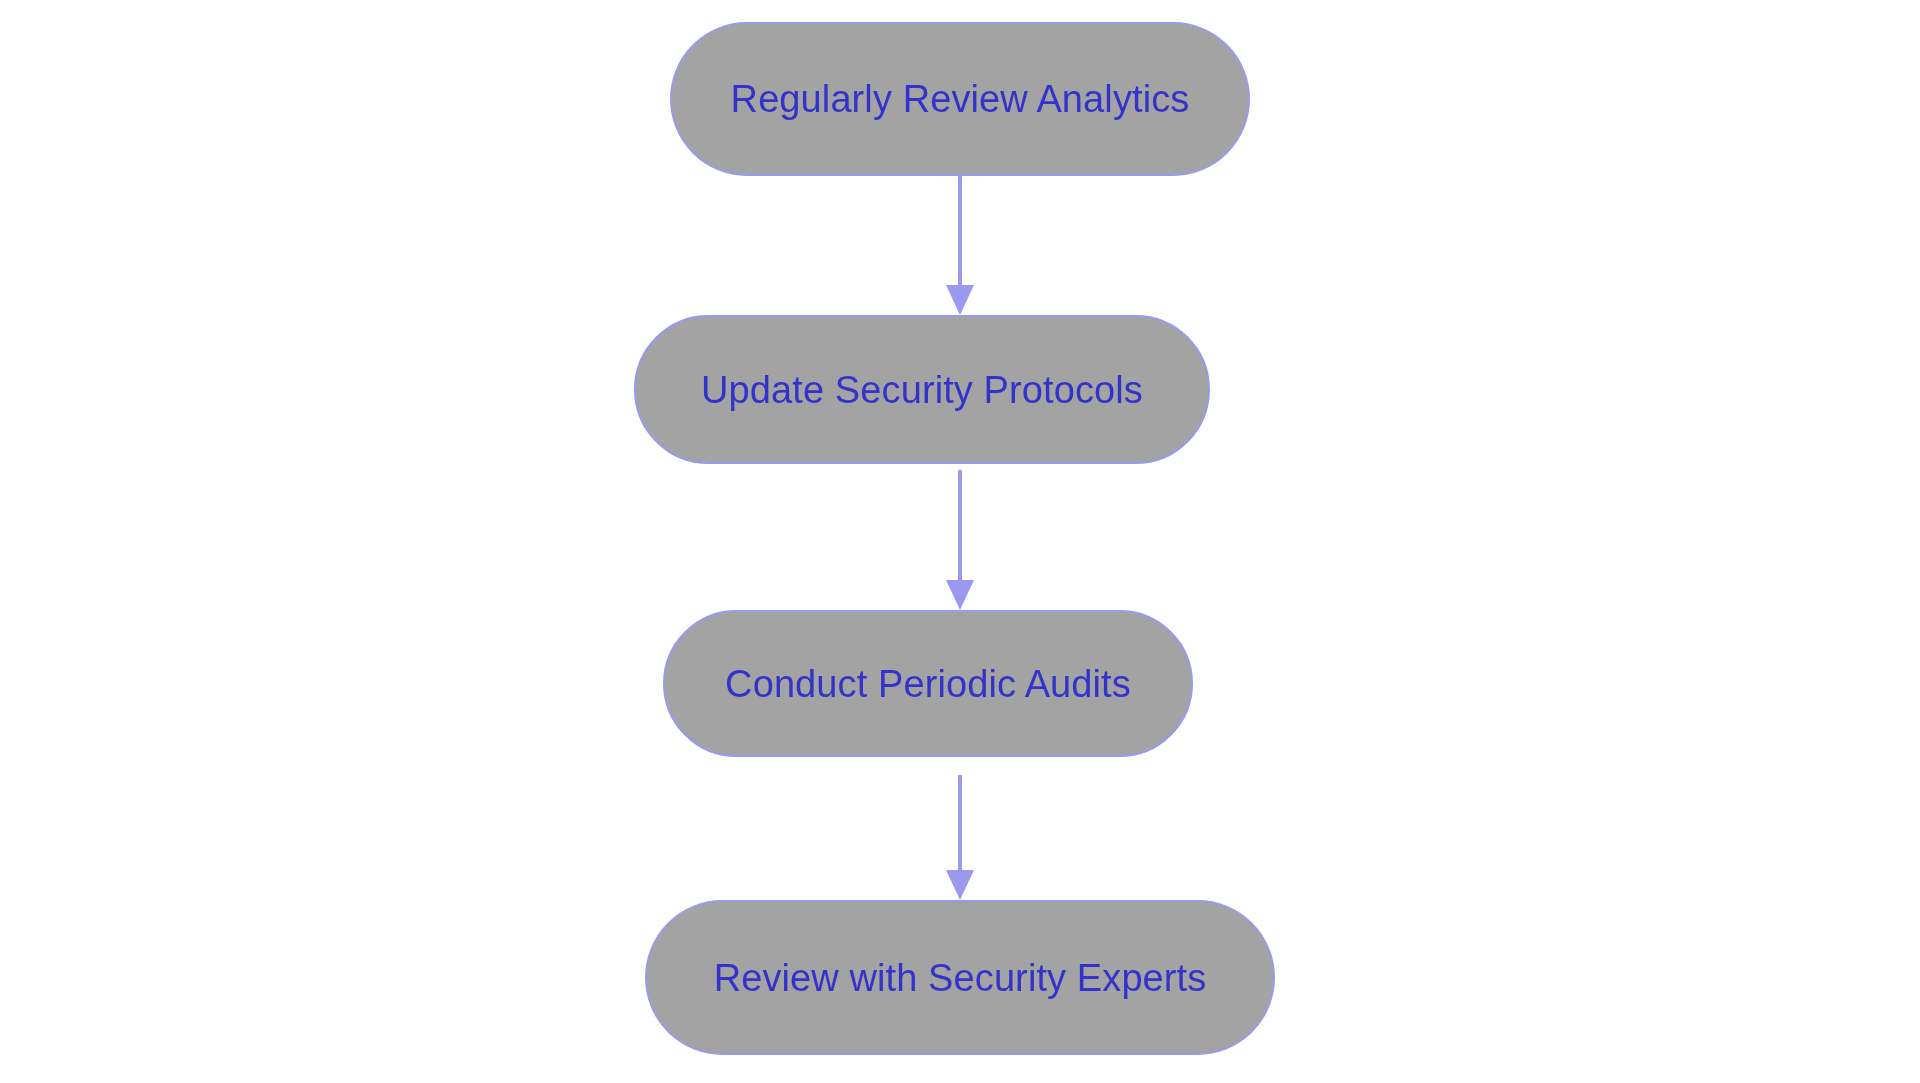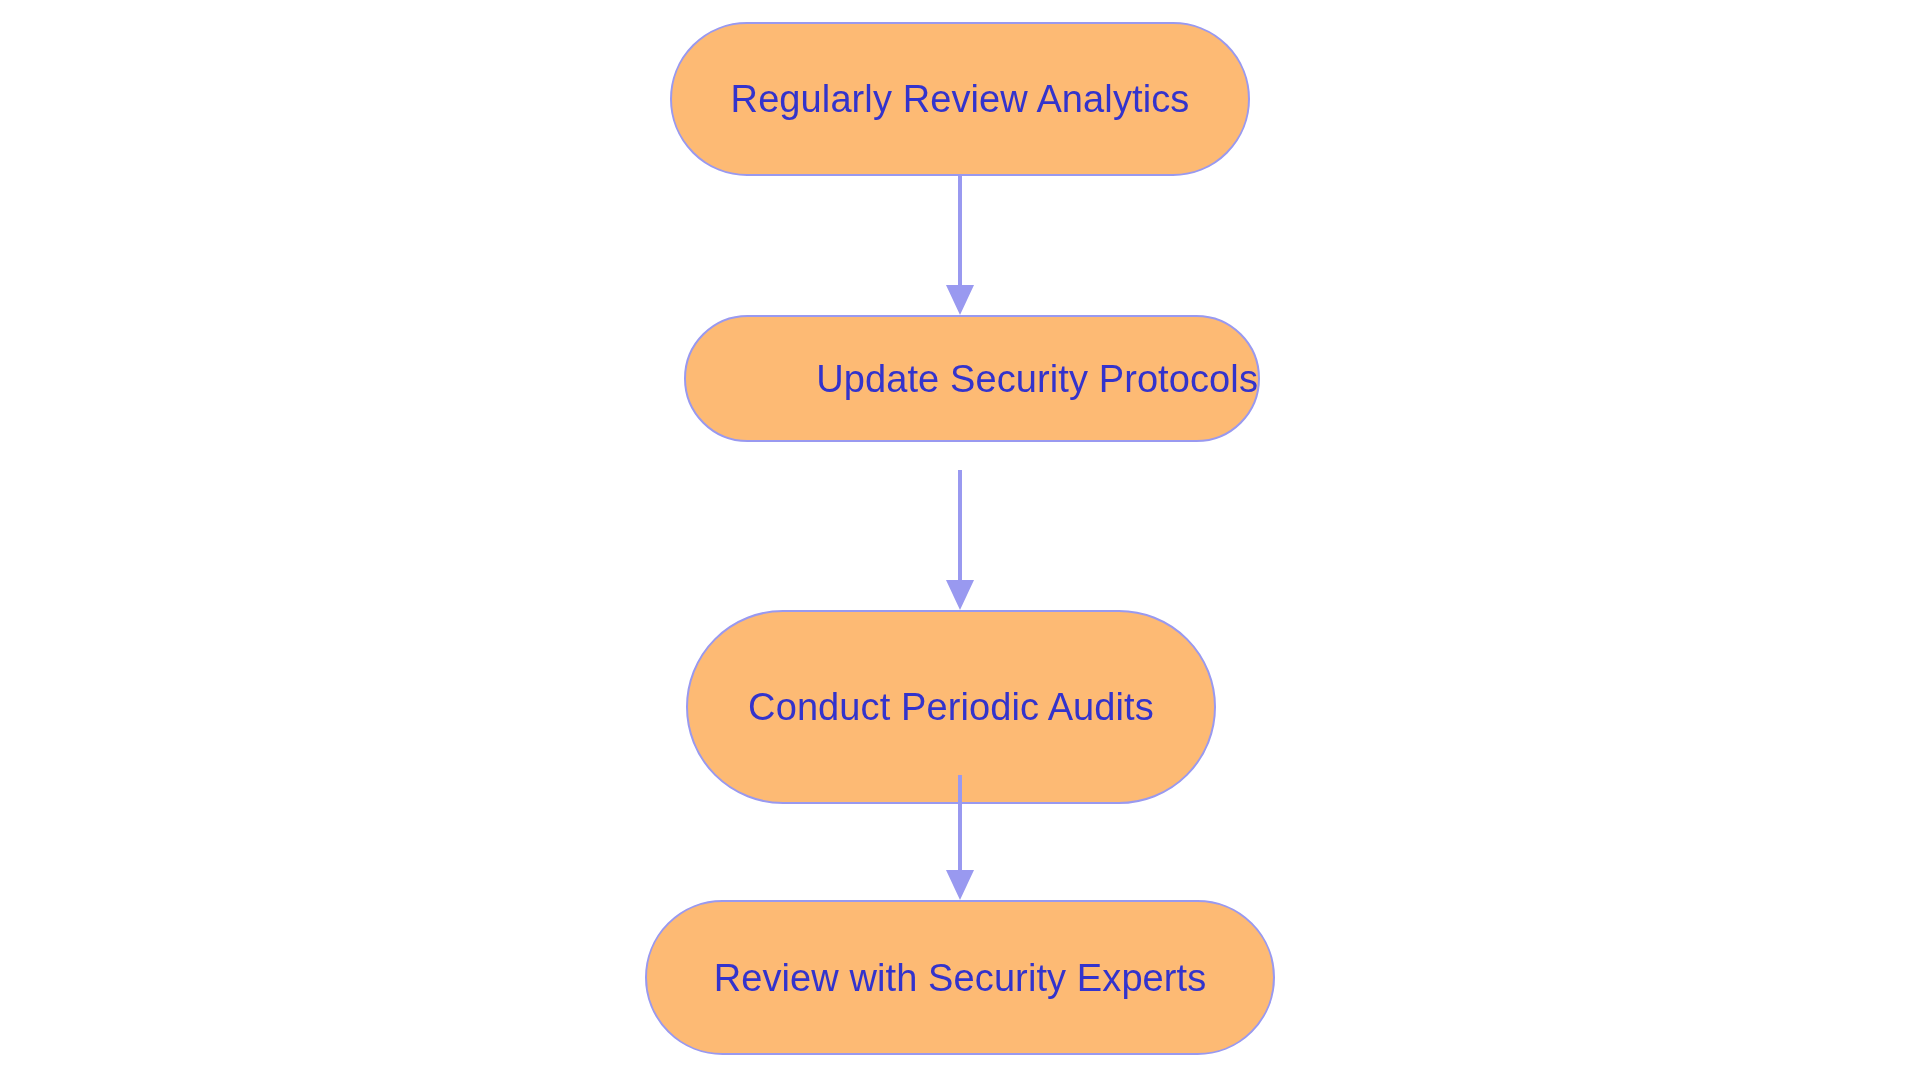--- a/index.html
+++ b/index.html
@@ -22,38 +22,38 @@
     background: #ffffff;
   }
 
   
   .node {
     position: absolute;
     box-sizing: border-box;
     display: flex;
     align-items: center;
     justify-content: center;
-    background: #fdba74;
+    background: #a3a3a3;
     border: 2px solid #9999f0;
     border-radius: 999px;
     white-space: nowrap;
   }
   .node-label {
     color: #3333cc;
     font-size: 38px;
     font-weight: 400;
     line-height: 1;
     letter-spacing: 0.1px;
     user-select: none;
   }
 
   
   .node-1 { left: 670px; top: 22px;  width: 580px; height: 154px; }
-  .node-2 { left: 684px; top: 315px; width: 576px; height: 127px; justify-content: flex-end; }
-  .node-3 { left: 686px; top: 610px; width: 530px; height: 194px; align-items: center; }
+  .node-2 { left: 634px; top: 315px; width: 576px; height: 149px; }
+  .node-3 { left: 663px; top: 610px; width: 530px; height: 147px; align-items: center; }
   .node-4 { left: 645px; top: 900px; width: 630px; height: 155px; }
 
   
   .edge {
     position: absolute;
   }
   .edge-stem {
     position: absolute;
     left: 0;
     top: 0;

